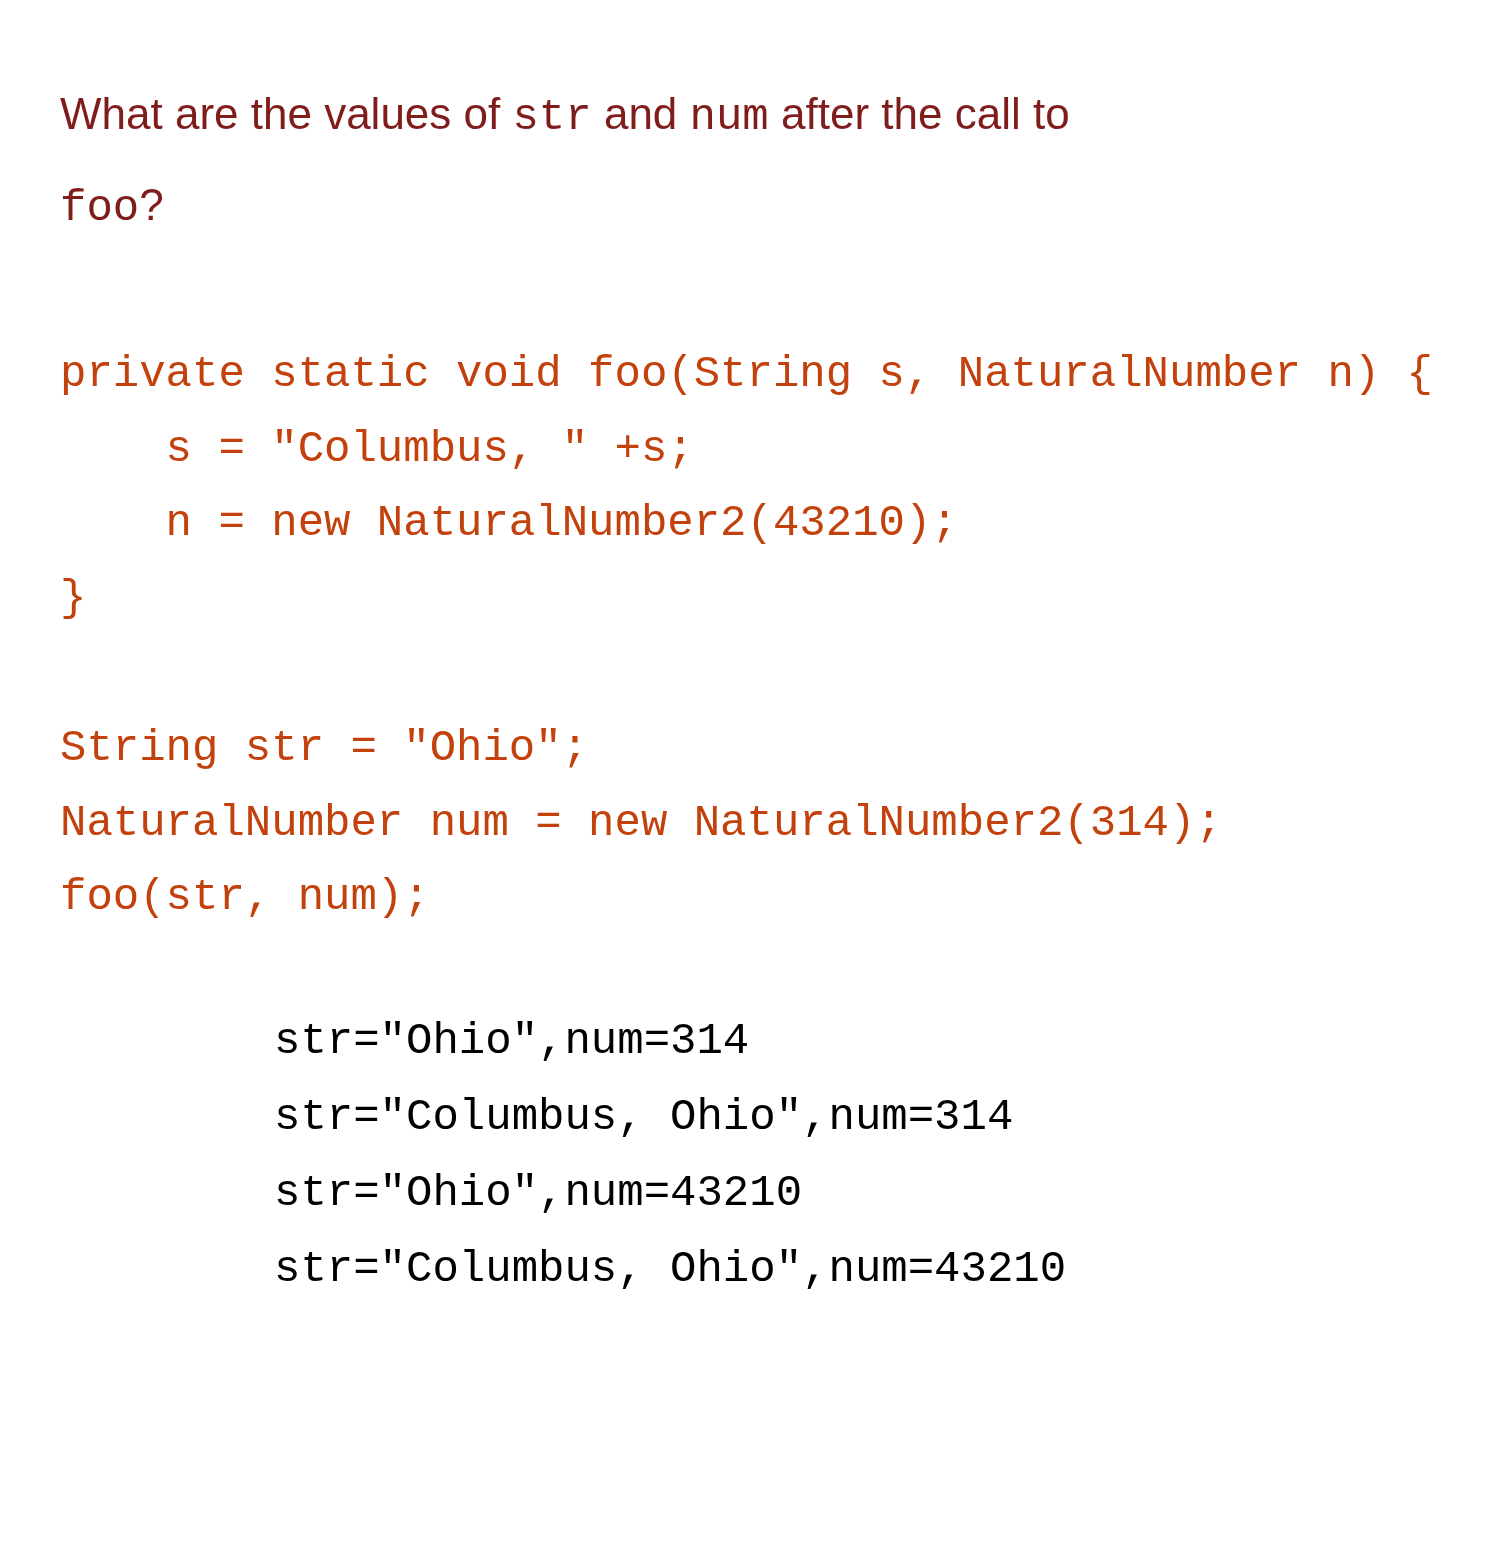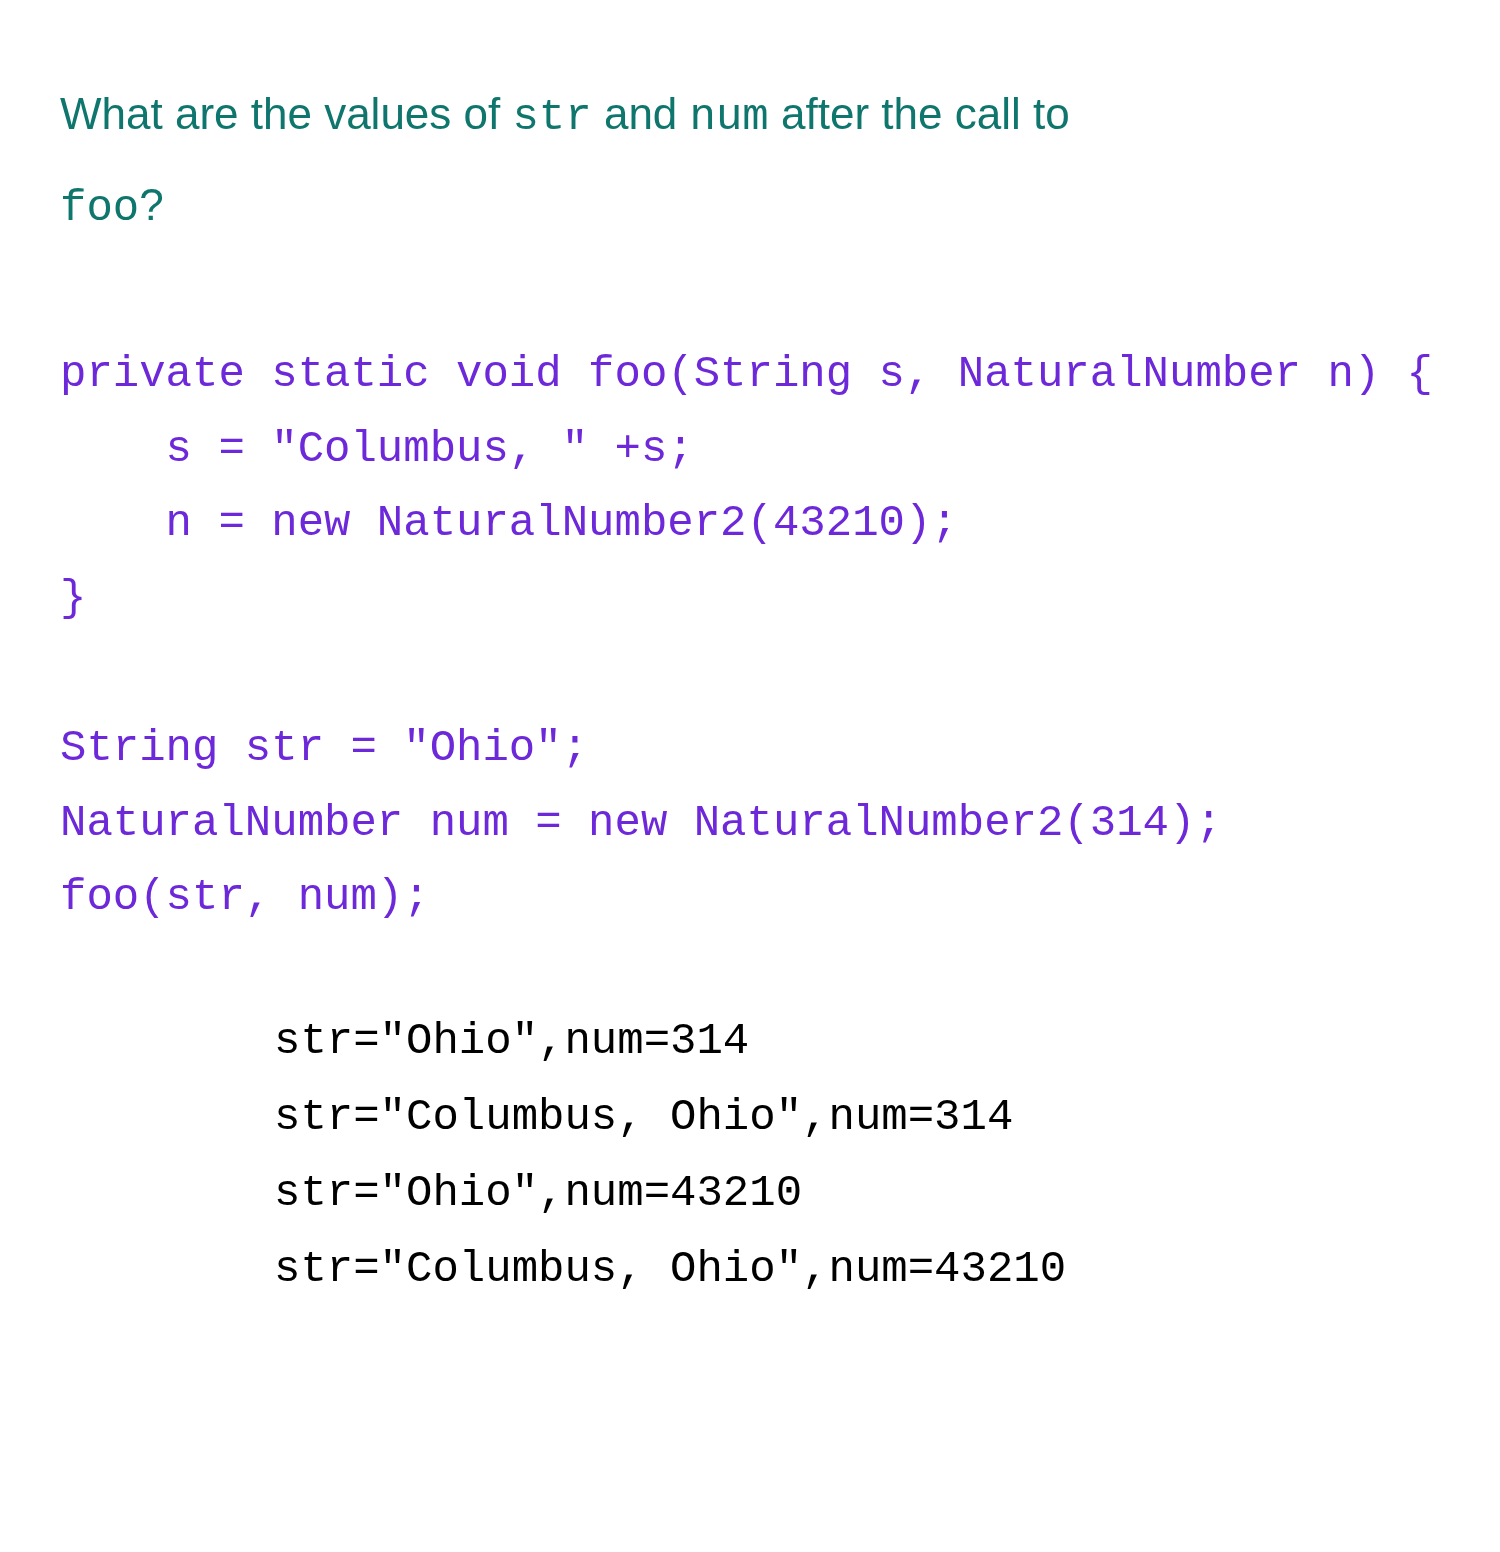--- a/index.html
+++ b/index.html
@@ -11,31 +11,31 @@
       background: #ffffff;
       font-family: Arial, Helvetica, sans-serif;
       width: 1500px;
       height: 1552px;
       padding: 70px 40px 40px 60px;
       overflow: hidden;
     }
     .question-text {
       font-size: 44px;
       line-height: 2.0;
-      color: #0f766e;
+      color: #7f1d1d;
       margin-bottom: 10px;
     }
     .question-text .mono-inline {
       font-family: "Courier New", Courier, monospace;
     }
     .code-block {
       font-family: "Courier New", Courier, monospace;
       font-size: 44px;
       line-height: 1.7;
-      color: #6d28d9;
+      color: #c2410c;
       white-space: pre;
       margin-bottom: 50px;
       overflow: hidden;
     }
     .options-block {
       padding-left: 150px;
       padding-top: 20px;
     }
     .option-row {
       display: flex;

